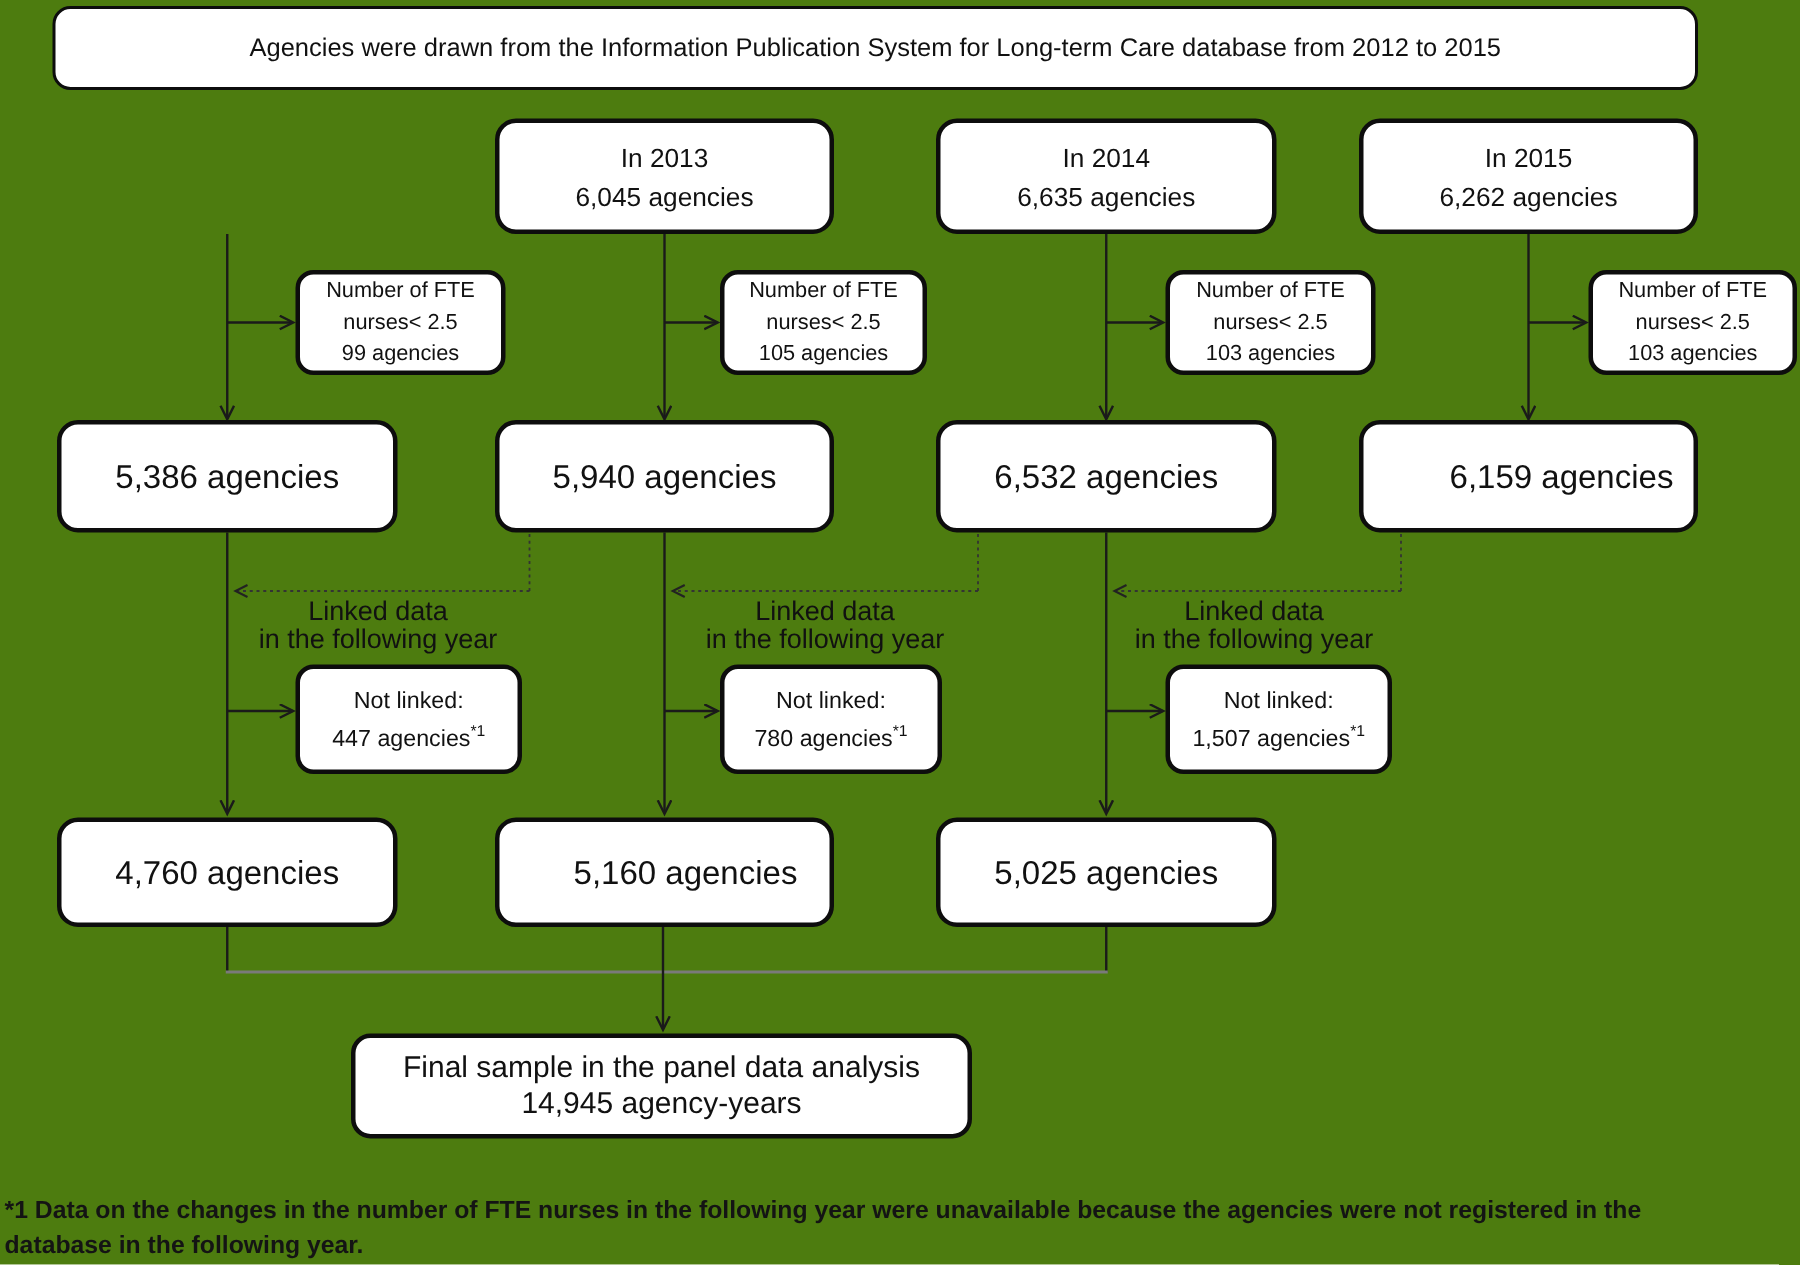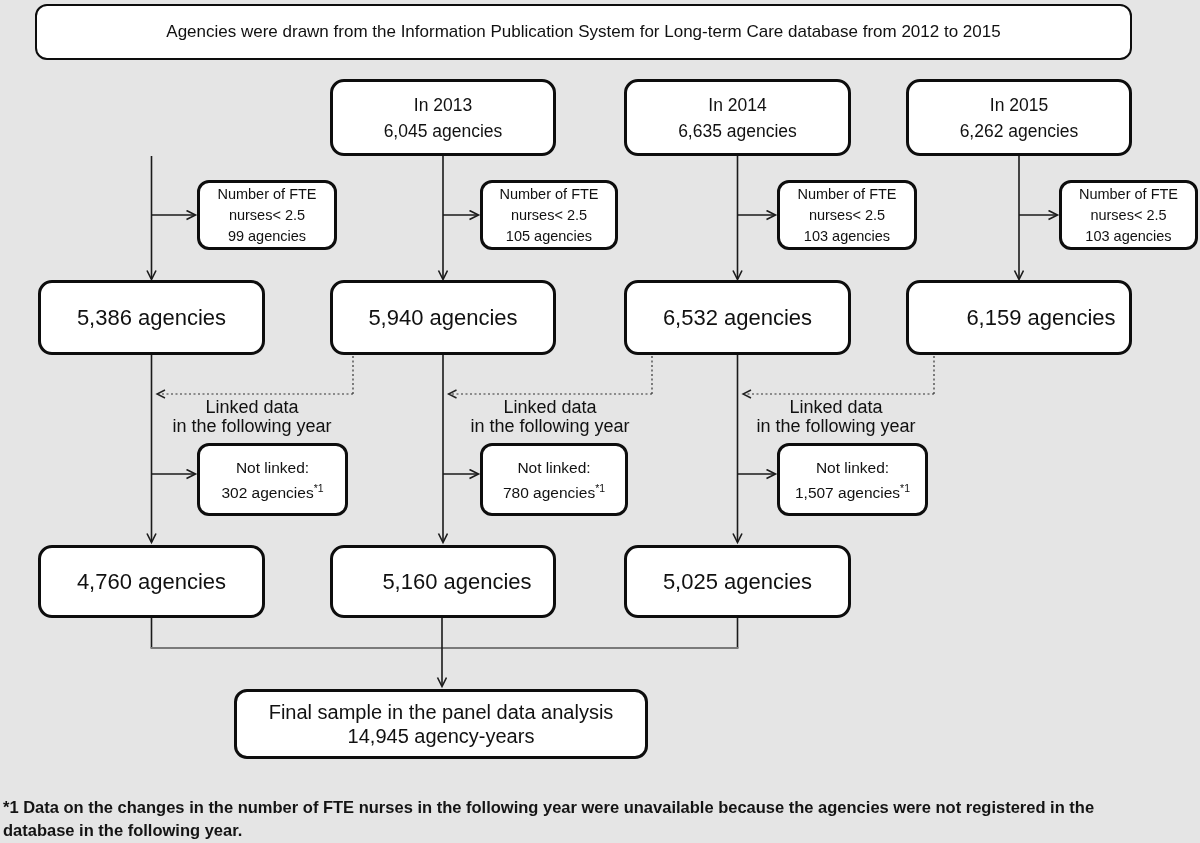--- a/index.html
+++ b/index.html
@@ -1,19 +1,19 @@
 <!DOCTYPE html>
 <html><head>
 <meta charset="utf-8">
 <style>
   html,body{margin:0;padding:0;background:#fff;}
   .canvas{
     position:relative;
     width:1200px;height:843px;
-    background:#e5e5e5;
+    background:#4d7c0f;
     font-family:"Liberation Sans",sans-serif;
     color:#111;
     overflow:hidden;
   }
   .lines{position:absolute;left:0;top:0;width:1200px;height:843px;}
   .box{
     position:absolute;
     background:#fff;
     border:3px solid #0d0d0d;
     border-radius:13px;
@@ -104,21 +104,21 @@
   <div class="box fte-box" style="left:197px;top:180px;width:140px;height:70px;">
     <div>Number of FTE</div>
     <div>nurses&lt; 2.5</div>
     <div>99 agencies</div>
   </div>
   <div class="box count-box" style="left:38px;top:280px;width:227px;height:75px;">
     <div>5,386 agencies</div>
   </div>
   <div class="box nl-box" style="left:197px;top:443px;width:151px;height:73px;">
     <div>Not linked:</div>
-    <div><span>302 agencies</span><sup>*1</sup></div>
+    <div><span>447 agencies</span><sup>*1</sup></div>
   </div>
   <div class="box count-box" style="left:38px;top:545px;width:227px;height:73px;">
     <div>4,760 agencies</div>
   </div>
 
   <div class="box year-box" style="left:330px;top:79px;width:226px;height:77px;">
     <div>In 2013</div>
     <div>6,045 agencies</div>
   </div>
   <div class="box fte-box" style="left:480px;top:180px;width:138px;height:70px;">

